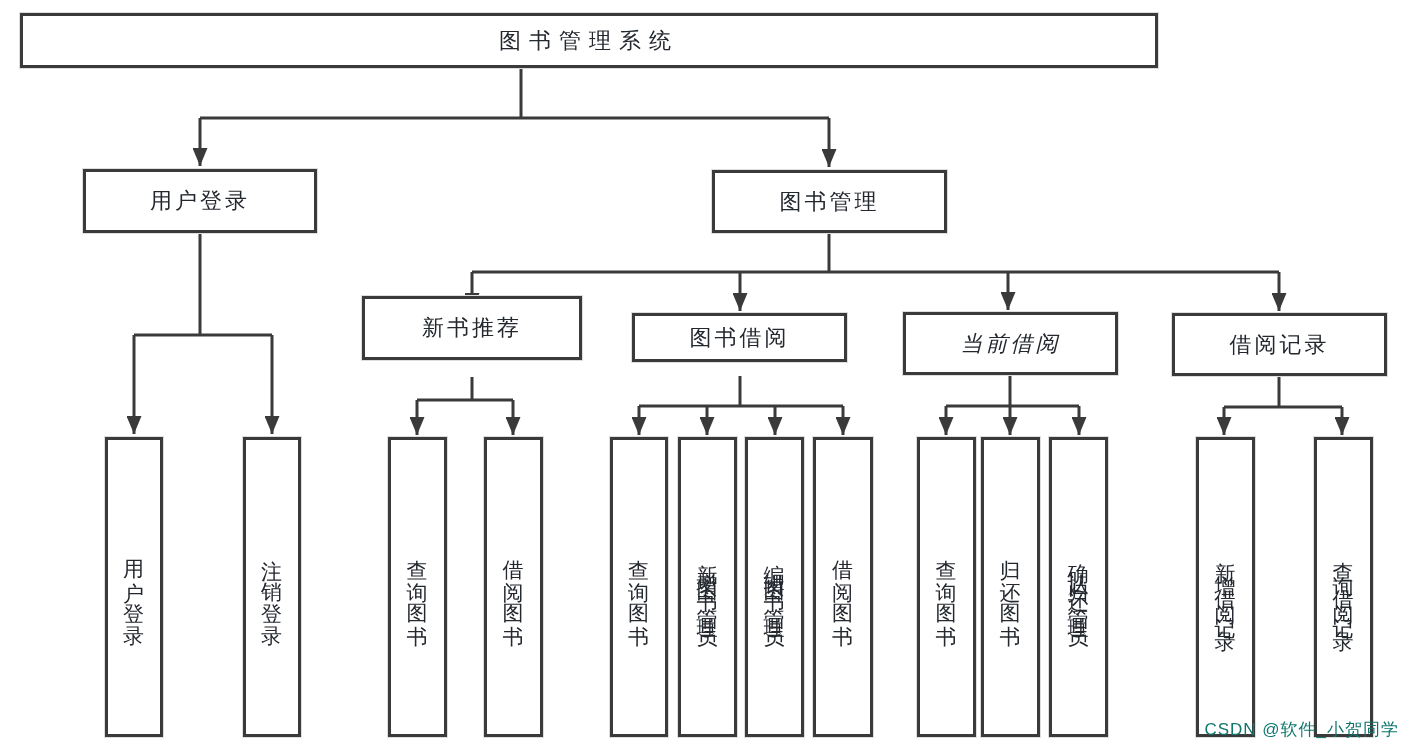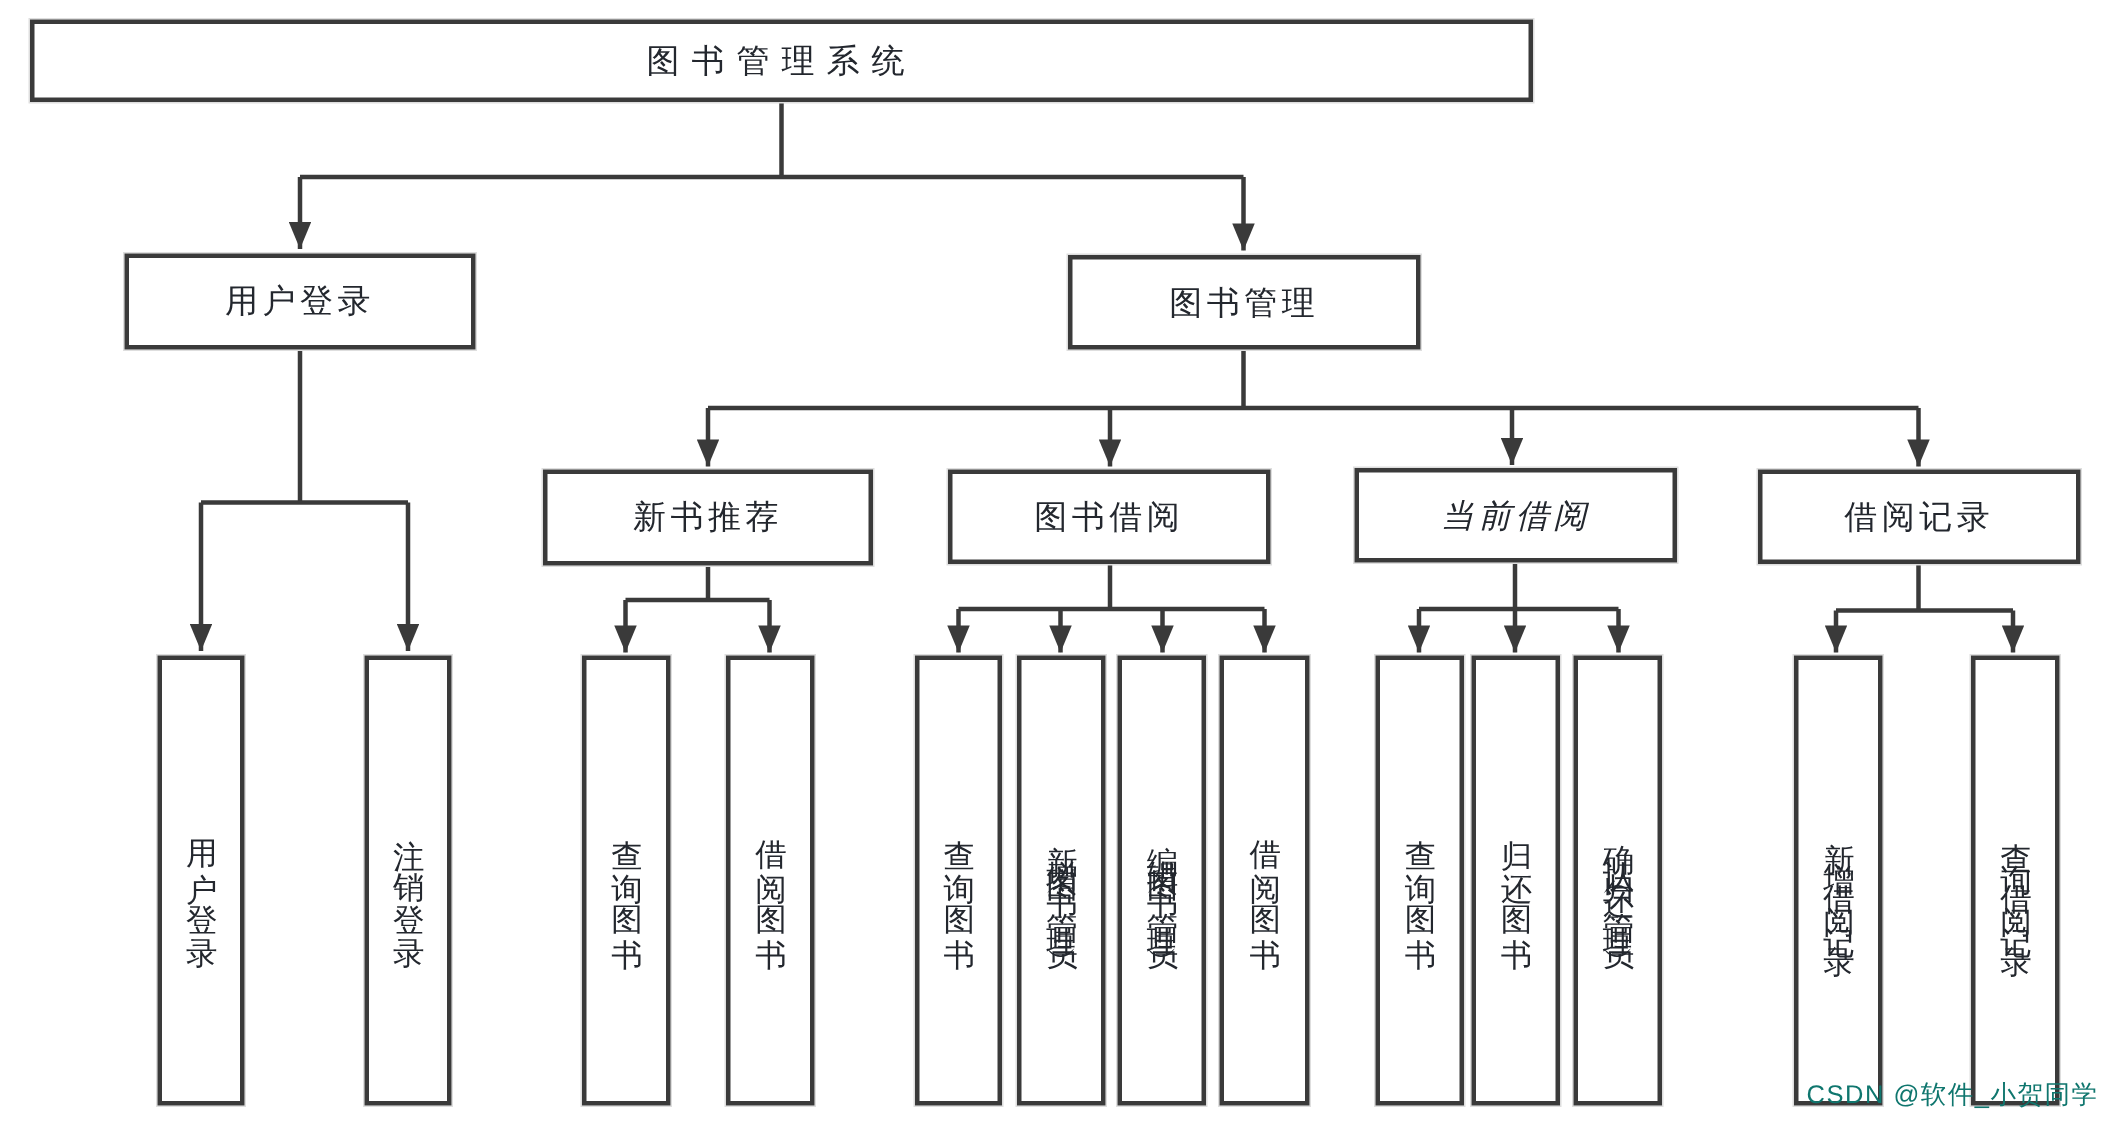--- a/index.html
+++ b/index.html
@@ -100,35 +100,35 @@
       <line x1="1010" y1="406" x2="1010" y2="435" marker-end="url(#arr)"></line>
       <line x1="1079" y1="406" x2="1079" y2="435" marker-end="url(#arr)"></line>
 
       <path d="M1279,376 V407"></path>
       <path d="M1224,407 H1342"></path>
       <line x1="1224" y1="407" x2="1224" y2="435" marker-end="url(#arr)"></line>
       <line x1="1342" y1="407" x2="1342" y2="435" marker-end="url(#arr)"></line>
     </g>
   </svg>
 
-  <div class="box" style="left:20px;top:13px;width:1002px;height:55px;">
+  <div class="box" style="left:20px;top:13px;width:1138px;height:55px;">
     <span class="title">图书管理系统</span>
   </div>
 
   <div class="box" style="left:83px;top:169px;width:234px;height:64px;">
     <span class="lbl">用户登录</span>
   </div>
   <div class="box" style="left:712px;top:170px;width:235px;height:63px;justify-content:center;">
     <span class="lbl">图书管理</span>
   </div>
 
-  <div class="box" style="left:362px;top:313px;width:220px;height:64px;">
+  <div class="box" style="left:362px;top:296px;width:220px;height:64px;">
     <span class="lbl">新书推荐</span>
   </div>
-  <div class="box" style="left:632px;top:313px;width:215px;height:63px;">
+  <div class="box" style="left:632px;top:313px;width:215px;height:49px;">
     <span class="lbl">图书借阅</span>
   </div>
   <div class="box" style="left:903px;top:312px;width:215px;height:63px;font-style:italic;">
     <span class="lbl">当前借阅</span>
   </div>
   <div class="box" style="left:1172px;top:313px;width:215px;height:63px;">
     <span class="lbl">借阅记录</span>
   </div>
 
   <div class="box v" style="left:105px;top:437px;width:58px;height:300px;">

